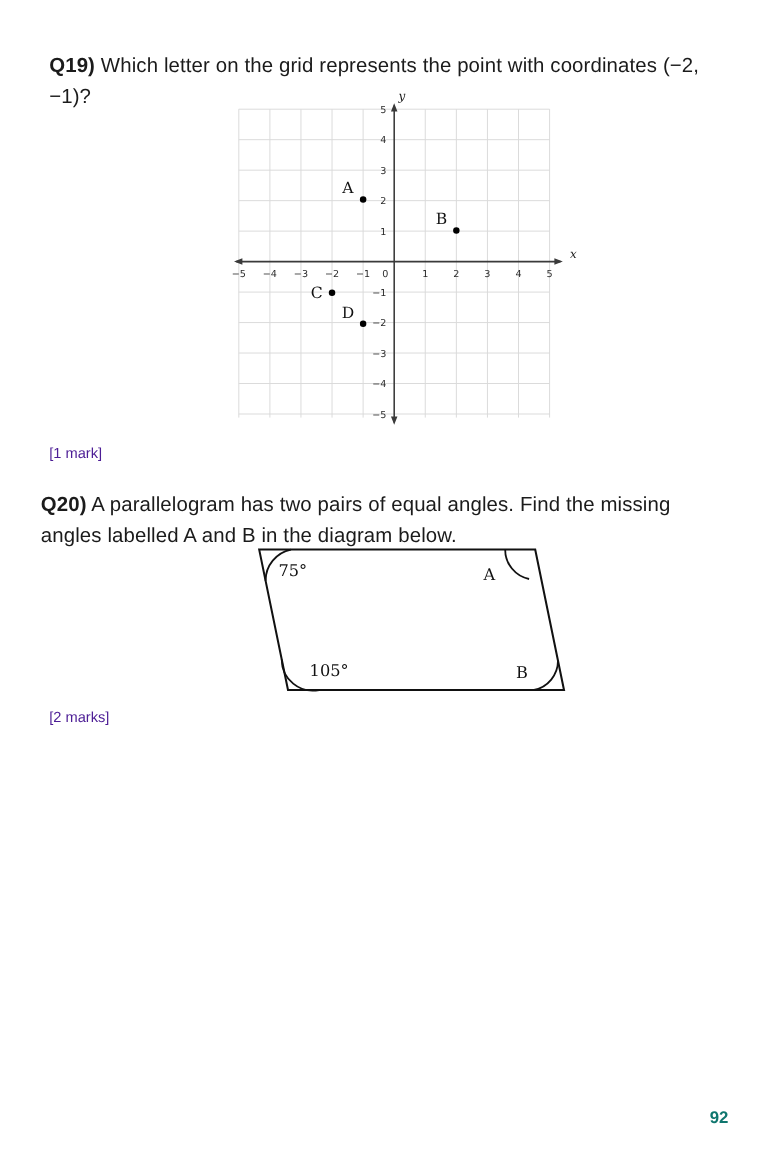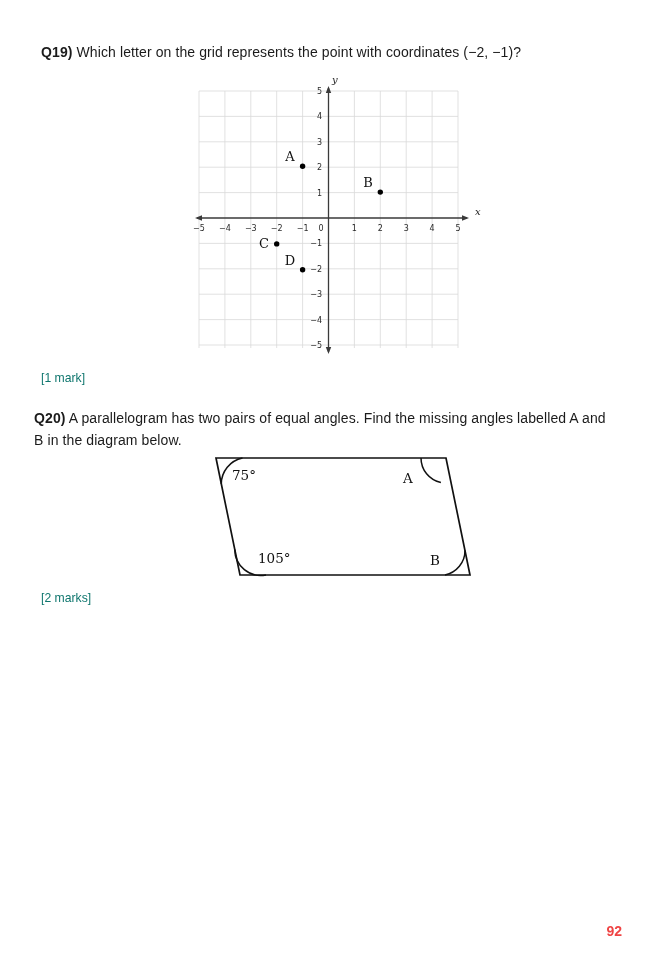--- a/index.html
+++ b/index.html
@@ -17,46 +17,46 @@
   }
 
   .page {
     position: absolute;
     inset: 0;
   }
 
   
   .qtext {
     position: absolute;
-    font-size: 14px;
+    font-size: 17px;
     line-height: 1.55;
     color: #1b1b1b;
     letter-spacing: 0.1px;
   }
   .qlabel { font-weight: 700; }
 
   #q19-text { left: 41px; top: 42px; width: 570px; }
   #q20-text { left: 34px; top: 408px; width: 578px; }
 
   .marks {
     position: absolute;
     left: 41px;
     font-size: 12.2px;
-    color: #0f766e;
+    color: #4c1d95;
   }
   #marks-1 { top: 371px; }
   #marks-2 { top: 591px; text-align: right; }
 
   .page-number {
     position: absolute;
-    right: 26px;
+    right: 41px;
     bottom: 33px;
     font-size: 14px;
     font-weight: 700;
-    color: #ef4444;
+    color: #0f766e;
   }
 
   
   .figure {
     position: absolute;
   }
   #grid-figure { left: 185px; top: 70px; }
   #parallelogram-figure { left: 202px; top: 448px; }
 
   svg { display: block; overflow: visible; }

